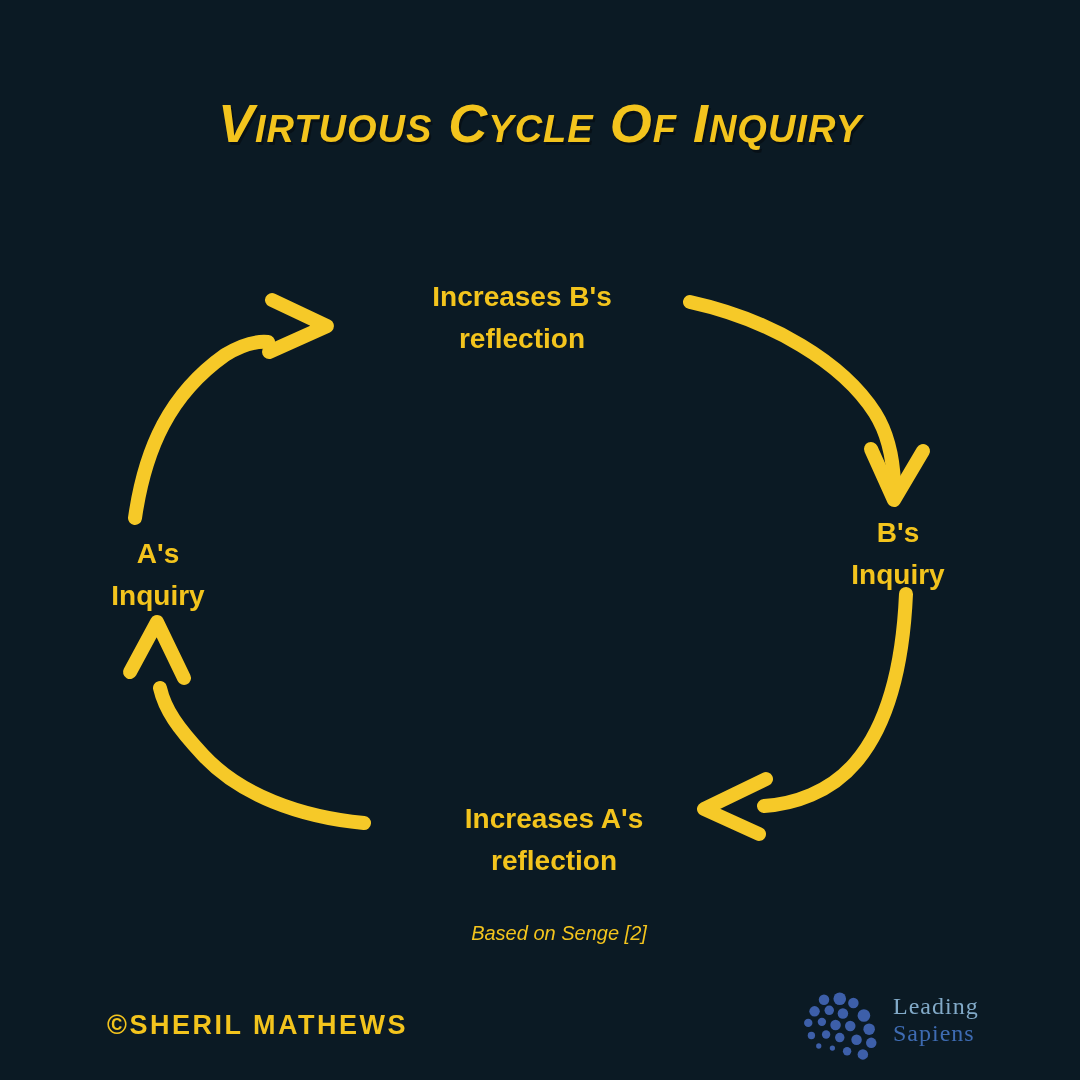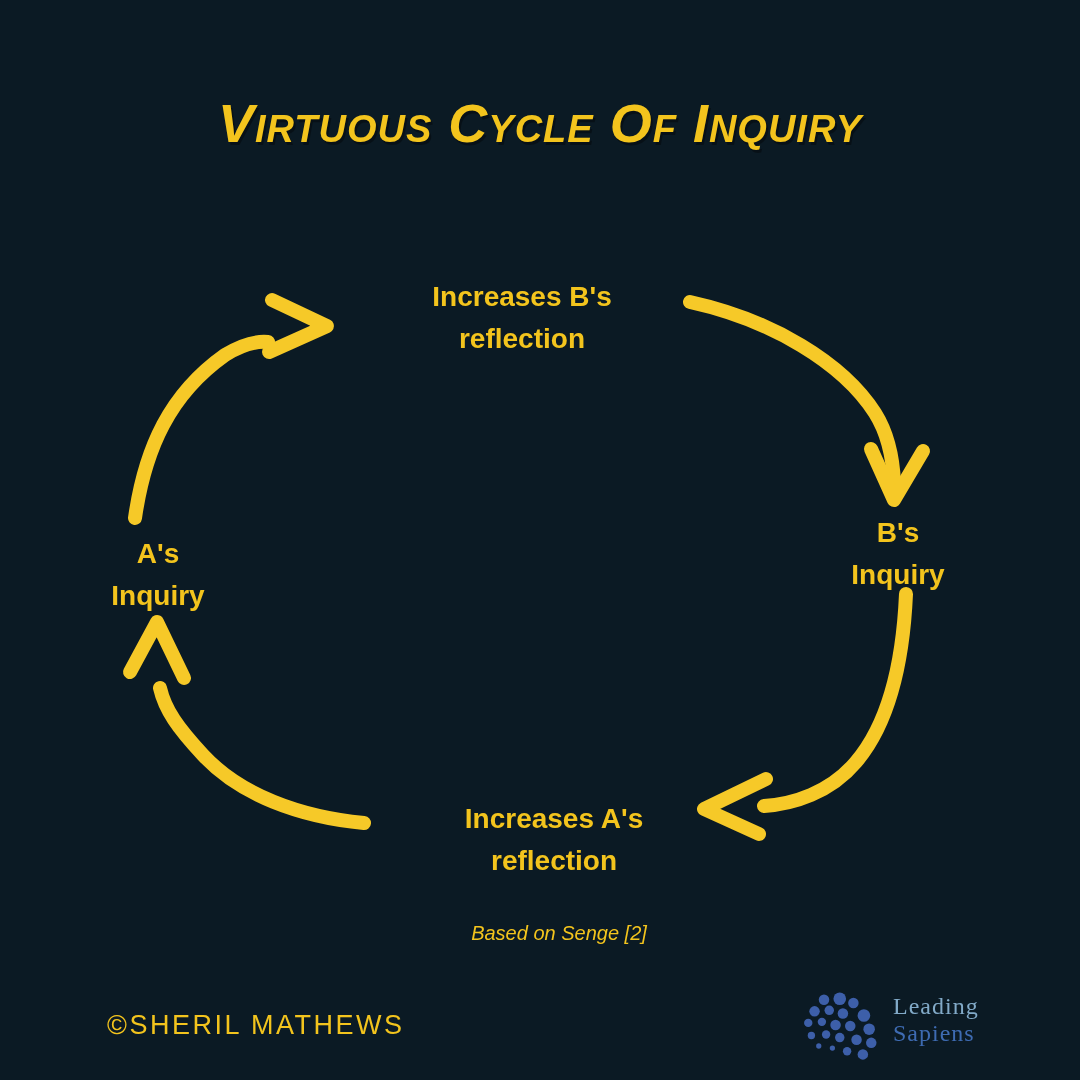--- a/index.html
+++ b/index.html
@@ -69,21 +69,21 @@
     font-style: italic;
     font-size: 20px;
     font-weight: 400;
   }
   .credit {
     position: absolute;
     top: 1010px;
     left: 107px;
     color: var(--text-yellow);
     font-size: 27px;
-    font-weight: 400;
+    font-weight: 700;
     letter-spacing: 2.5px;
   }
   .logo {
     position: absolute;
     top: 983px;
     left: 803px;
     display: flex;
     align-items: flex-start;
   }
   .logo-dots { width: 84px; height: 84px; }

